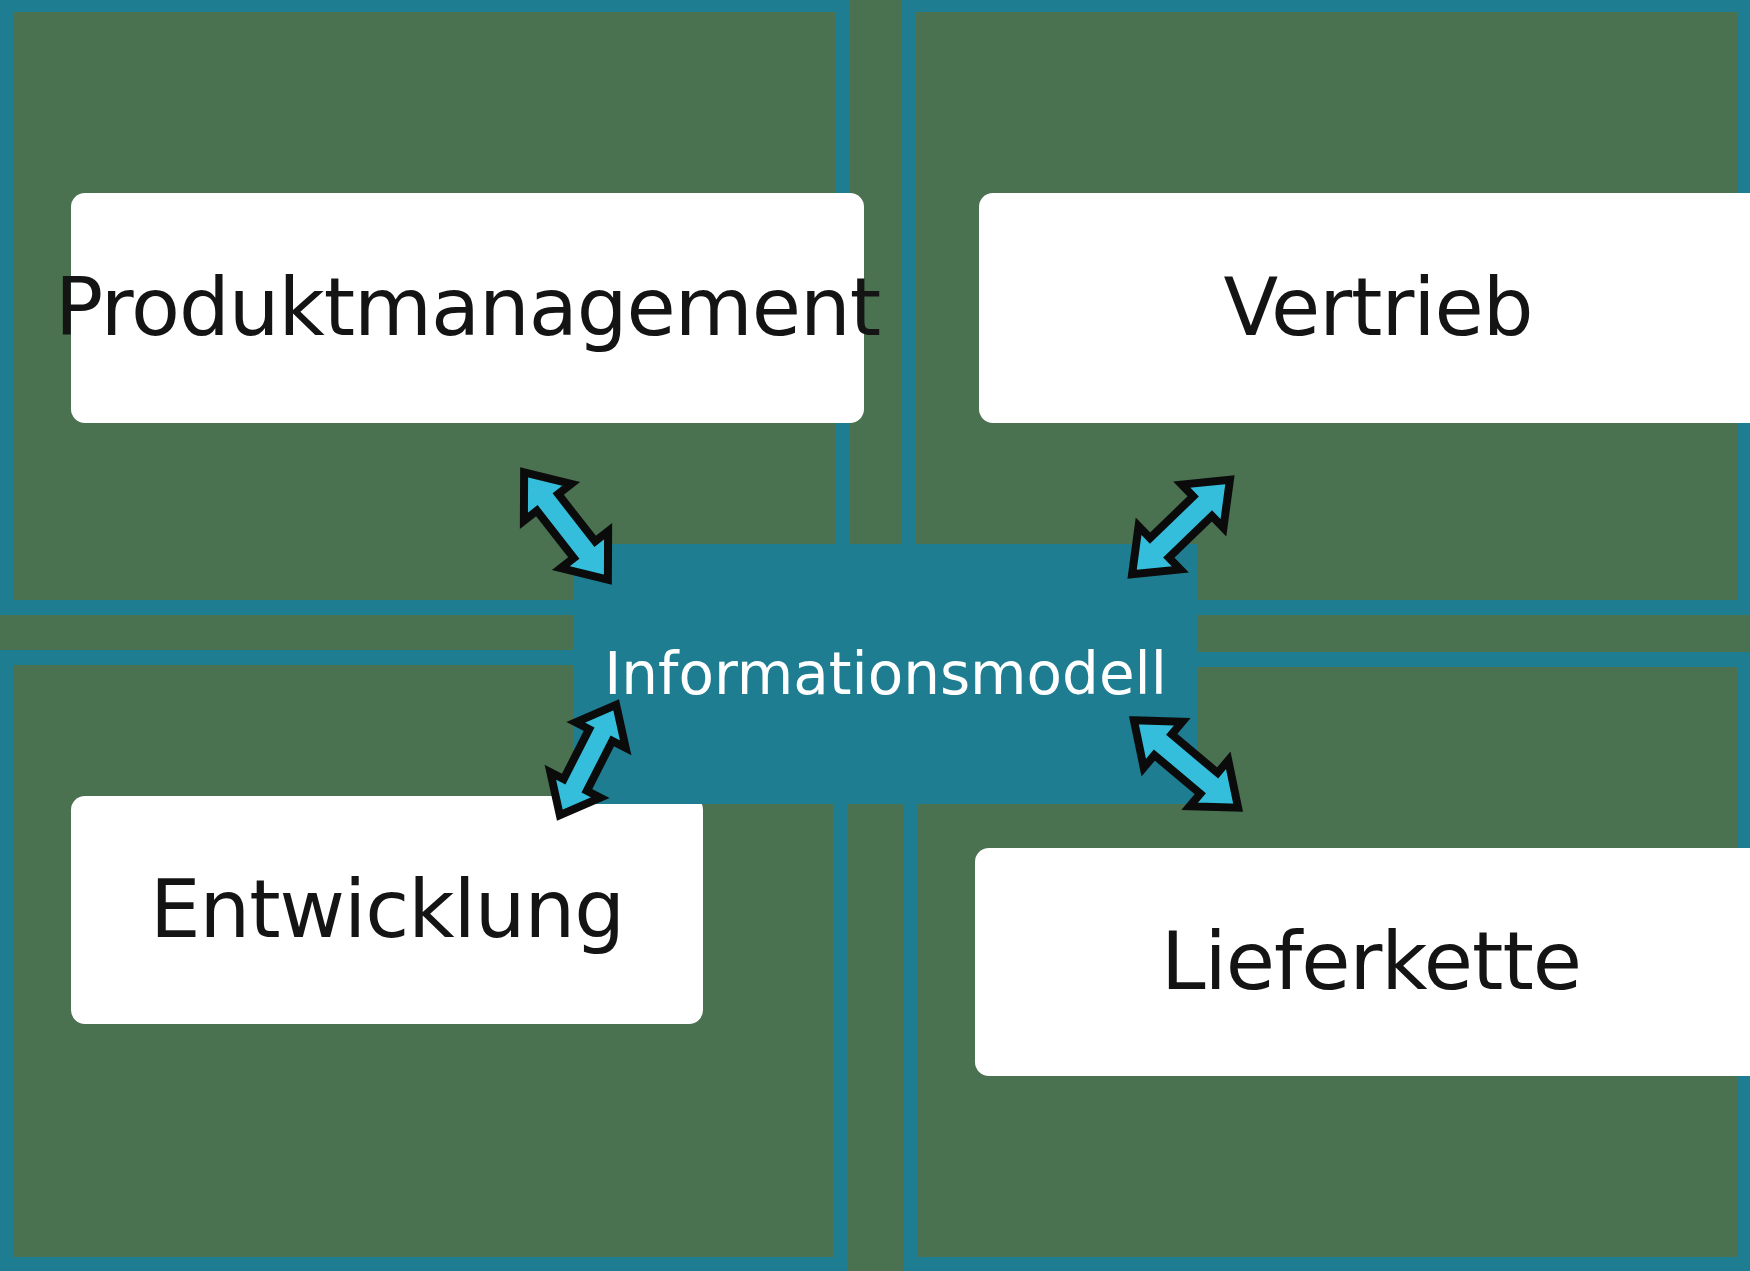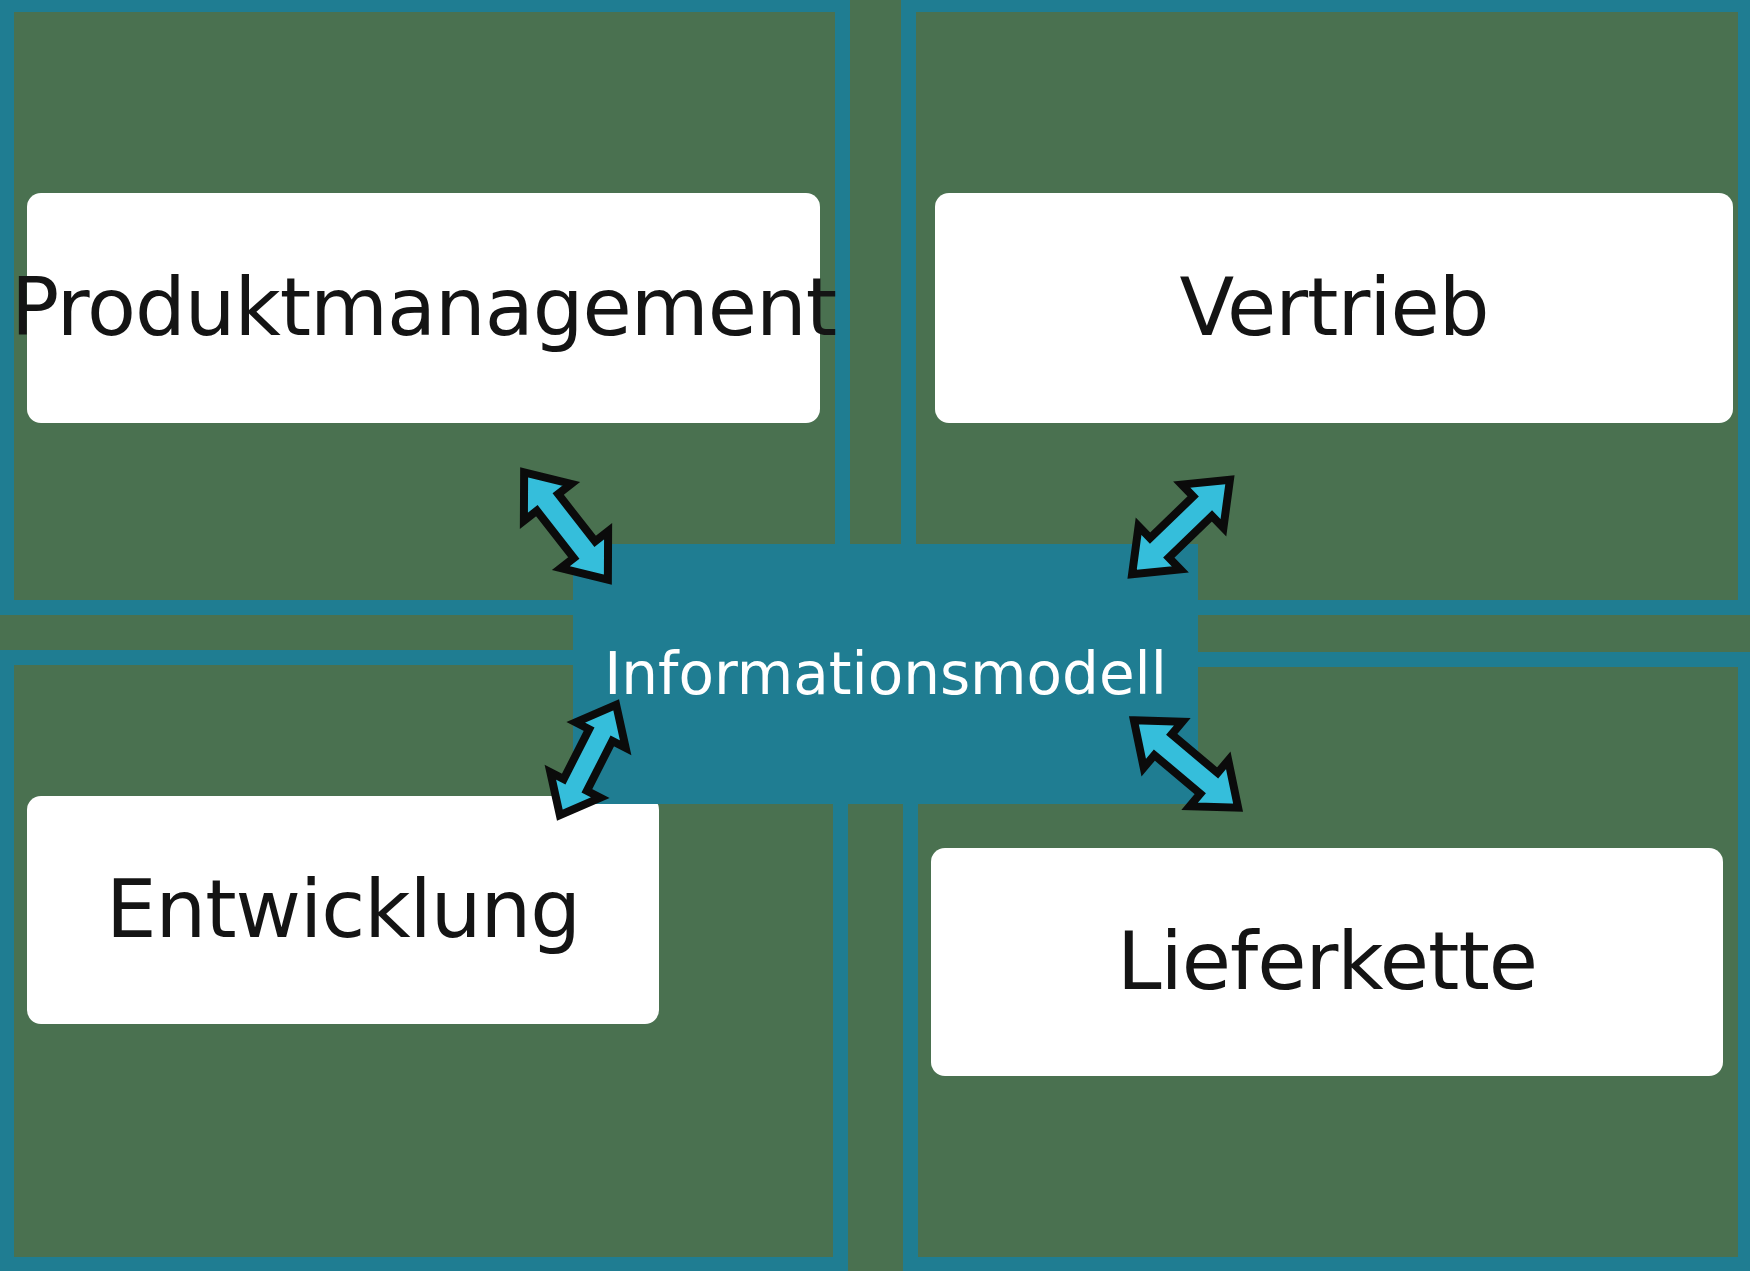--- a/index.html
+++ b/index.html
@@ -39,20 +39,21 @@
     position:absolute;
     background:var(--boxwhite);
     border-radius:14px;
     display:flex;align-items:center;justify-content:center;
     z-index:2;
     color:var(--labeltext);
     font-size:80px;
     line-height:1;
     white-space:nowrap;
     letter-spacing:-1px;
+    margin-left:44px;
   }
   .labelbox.b1{left:27px;  top:193px; width:793px; height:230px;}
   .labelbox.b2{left:935px; top:193px; width:798px; height:230px;}
   .labelbox.b3{left:27px;  top:796px; width:632px; height:228px;justify-content:center;}
   .labelbox.b4{left:931px; top:848px; width:792px; height:228px;}
 
   
   .centerbox{
     position:absolute;
     left:573px; top:544px; width:625px; height:260px;

